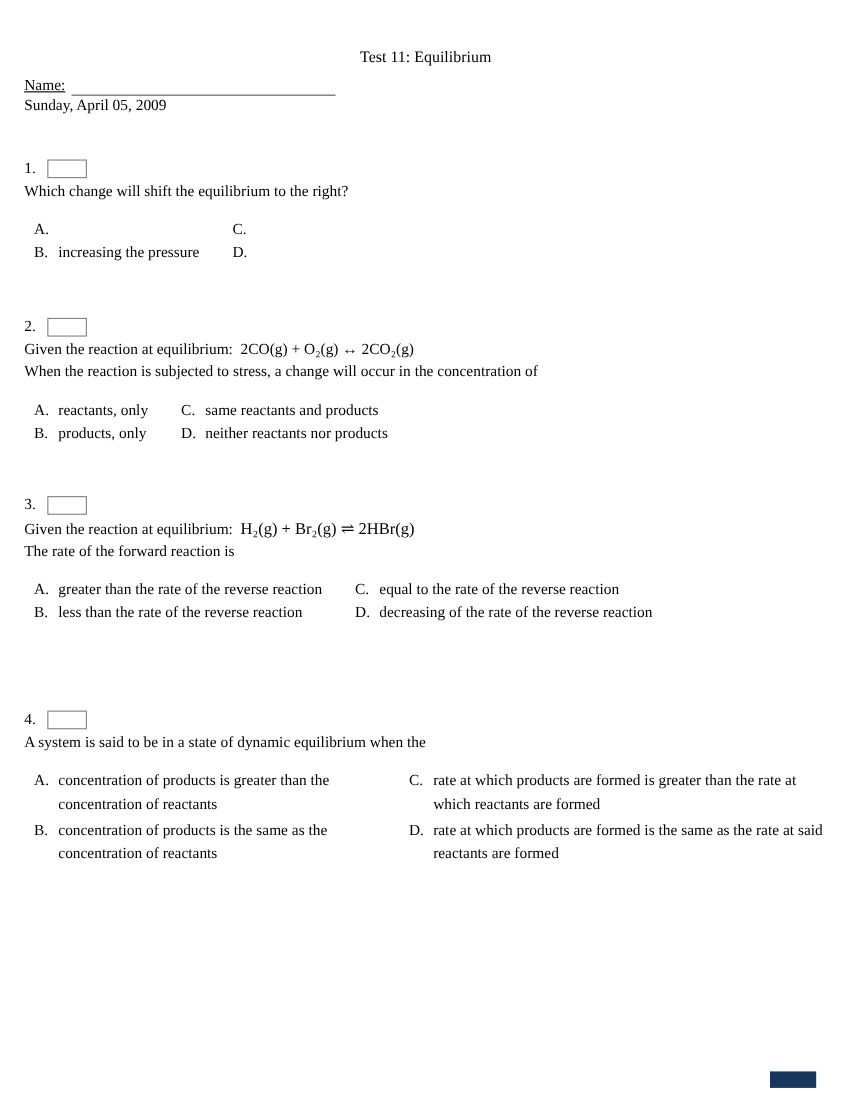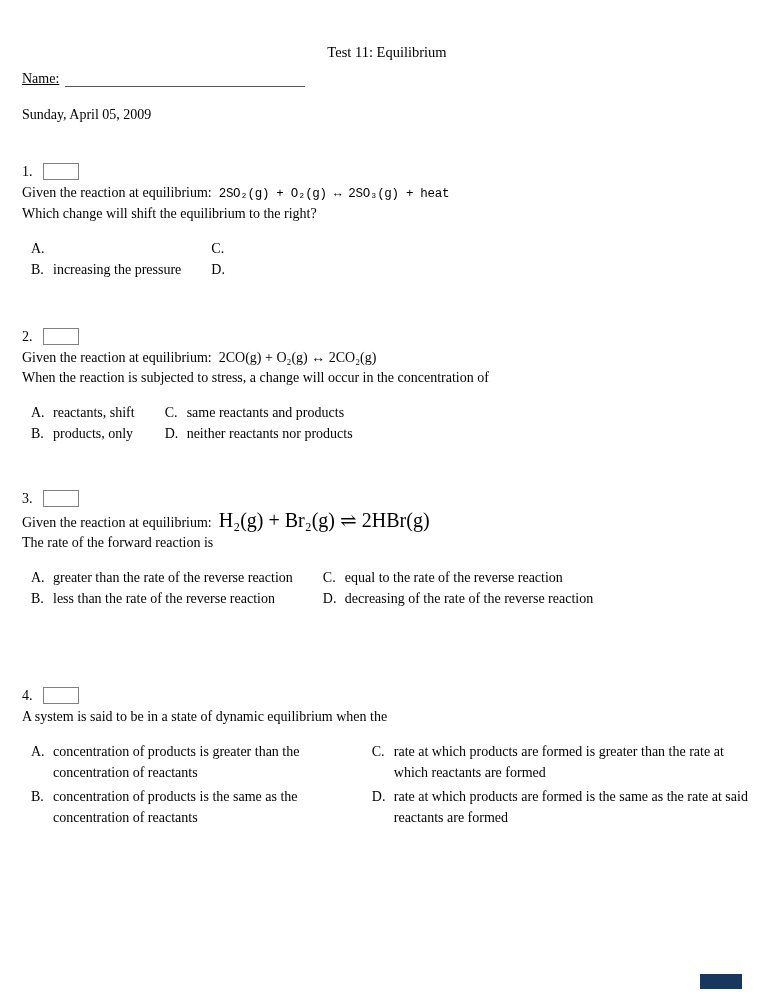--- a/index.html
+++ b/index.html
@@ -32,21 +32,21 @@
   }
   .name-label { flex: none; }
   .name-fill-line {
     display: inline-block;
     width: 240px;
     height: 15px;
     border-bottom: 1px solid #555555;
     margin-left: 6px;
   }
   .doc-date {
-    margin-top: 20px;
+    margin-top: 2px;
   }
   .question { }
   .q1 { margin-top: 40px; }
   .q2 { margin-top: 48px; }
   .q3 { margin-top: 46px; }
   .q4 { margin-top: 78px; }
   .qnum-row {
     display: flex;
     align-items: center;
     gap: 10px;
@@ -63,21 +63,21 @@
   .stem {
     line-height: 20px;
   }
   .equation { margin-left: 7px; white-space: nowrap; }
   .equation-mono {
     font-family: "Liberation Mono", "DejaVu Sans Mono", monospace;
     font-size: 12.5px;
     letter-spacing: -0.3px;
   }
   .equation-serif {
-    font-size: 20px;
+    font-size: 15px;
   }
   .opts {
     margin-top: 14px;
     margin-left: 9px;
     display: flex;
   }
   .opt-col {
     display: flex;
     flex-direction: column;
   }
@@ -117,23 +117,20 @@
     <span class="name-fill-line"></span>
   </div>
 
   <div class="doc-date">Sunday, April 05, 2009</div>
 
   <div class="question q1">
     <div class="qnum-row">
       <span class="qnum">1.</span>
       <span class="answer-box"></span>
     </div>
-    <div class="stem">
-      <span>Given the reaction at equilibrium:</span><span class="equation equation-mono">2SO₂(g) + O₂(g) ↔ 2SO₃(g) + heat</span>
-    </div>
     <div class="stem">Which change will shift the equilibrium to the right?</div>
     <div class="opts">
       <div class="opt-col">
         <div class="opt">
           <span class="opt-label">A.</span>
         </div>
         <div class="opt">
           <span class="opt-label">B.</span>
           <span class="opt-text">increasing the pressure</span>
         </div>
@@ -155,21 +152,21 @@
       <span class="answer-box"></span>
     </div>
     <div class="stem">
       <span>Given the reaction at equilibrium:</span><span class="equation">2CO(g) + O₂(g) ↔ 2CO₂(g)</span>
     </div>
     <div class="stem">When the reaction is subjected to stress, a change will occur in the concentration of</div>
     <div class="opts">
       <div class="opt-col">
         <div class="opt">
           <span class="opt-label">A.</span>
-          <span class="opt-text">reactants, shift</span>
+          <span class="opt-text">reactants, only</span>
         </div>
         <div class="opt">
           <span class="opt-label">B.</span>
           <span class="opt-text">products, only</span>
         </div>
       </div>
       <div class="opt-col">
         <div class="opt">
           <span class="opt-label">C.</span>
           <span class="opt-text">same reactants and products</span>

